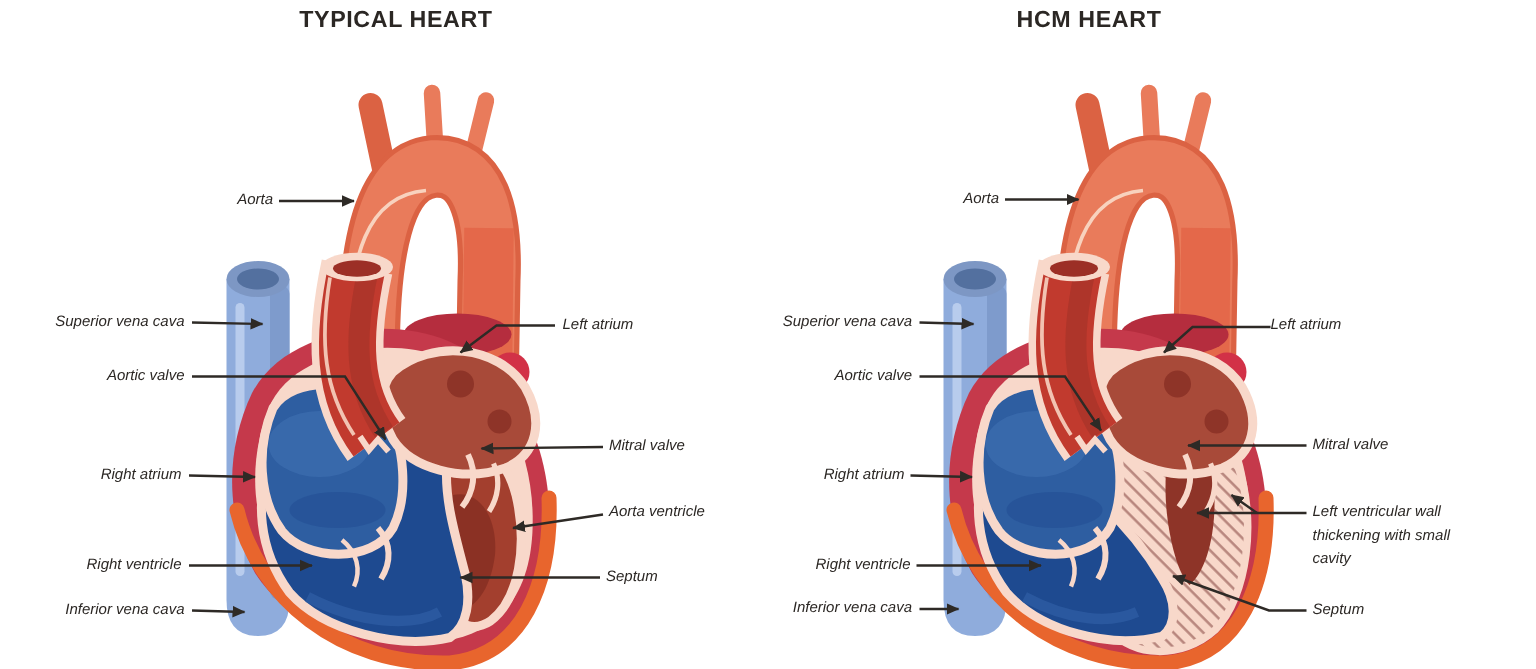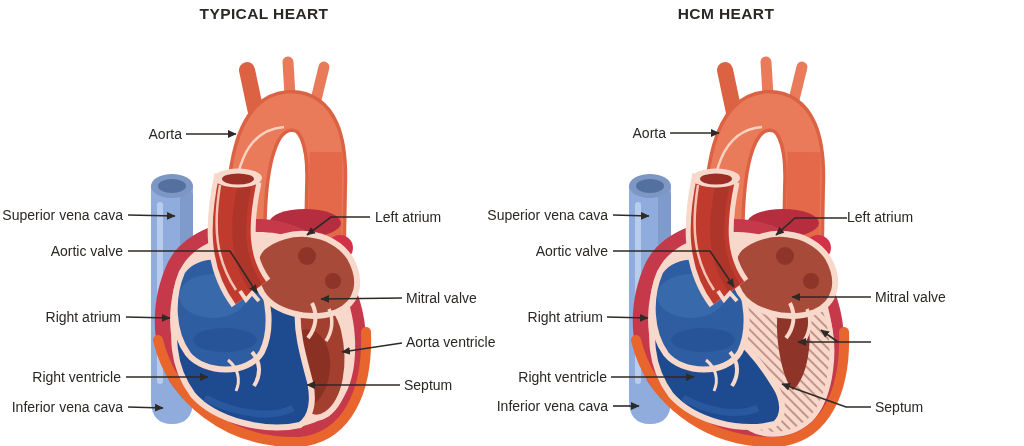--- a/index.html
+++ b/index.html
@@ -1,21 +1,21 @@
 <!DOCTYPE html>
 <html style="--c-aorta: #E97B5B; --c-aorta-dark: #DB6243; --c-aorta-desc: #E05A3C; --c-cream: #FADCC9; --c-vein: #8FACDC; --c-vein-mid: #7E9BCC; --c-vein-light: #BCCFEE; --c-vein-rim: #7D97C4; --c-vein-dark: #53709F; --c-crimson: #C5394B; --c-crimson-dark: #B52D3E; --c-bright-red: #D23147; --c-orange: #E8652D; --c-wall: #F8D8CA; --c-ra-blue: #2E5EA1; --c-ra-light: #4273B5; --c-rv-blue: #1E4A90; --c-rv-light: #3564AC; --c-la-red: #A84A39; --c-la-spot: #8E3428; --c-lv-red: #A33F2E; --c-lv-dark: #872F22; --c-root-red: #C13A2E; --c-root-dark: #9C2F26; --c-hatch-line: #B5827A; --c-line: #2E2A26; --c-text: #2B2724;"><head>
 <meta charset="utf-8">
 <style>
   html,body{margin:0;padding:0;background:#ffffff;}
   #stage{position:relative;width:1024px;height:446px;background:#fff;overflow:hidden;
          font-family:"Liberation Sans","DejaVu Sans",sans-serif;}
   #art{position:absolute;left:0;top:0;}
   .title{position:absolute;font-size:15.5px;font-weight:bold;letter-spacing:.4px;
          color:var(--c-text,#2b2724);text-align:center;width:300px;}
-  .lbl{position:absolute;font-size:14px;line-height:16px;color:var(--c-text,#2b2724);white-space:nowrap;}
+  .lbl{position:absolute;font-size:10px;line-height:16px;color:var(--c-text,#2b2724);white-space:nowrap;font-style:italic;}
   .lbl.r{text-align:right;}
   .lbl.wrap{white-space:normal;width:112px;line-height:15.5px;}
 </style>
 </head>
 <body>
 
 <div id="stage">
 
   <svg id="art" width="1024" height="446" viewBox="0 0 1024 446">
     <defs>
@@ -152,15 +152,16 @@
   <div class="lbl" style="left:404px;top:377px">Septum</div>
 
   <div class="lbl r" style="right:358px;top:125px">Aorta</div>
   <div class="lbl r" style="right:416px;top:207px">Superior vena cava</div>
   <div class="lbl r" style="right:416px;top:243px">Aortic valve</div>
   <div class="lbl r" style="right:421px;top:309px">Right atrium</div>
   <div class="lbl r" style="right:417px;top:369px">Right ventricle</div>
   <div class="lbl r" style="right:416px;top:398px">Inferior vena cava</div>
   <div class="lbl" style="left:847px;top:209px">Left atrium</div>
   <div class="lbl" style="left:875px;top:289px">Mitral valve</div>
+  <div class="lbl wrap" style="left:875px;top:334px">Left ventricular wall thickening with small cavity</div>
   <div class="lbl" style="left:875px;top:399px">Septum</div>
 
 </div>
 
 </body></html>

